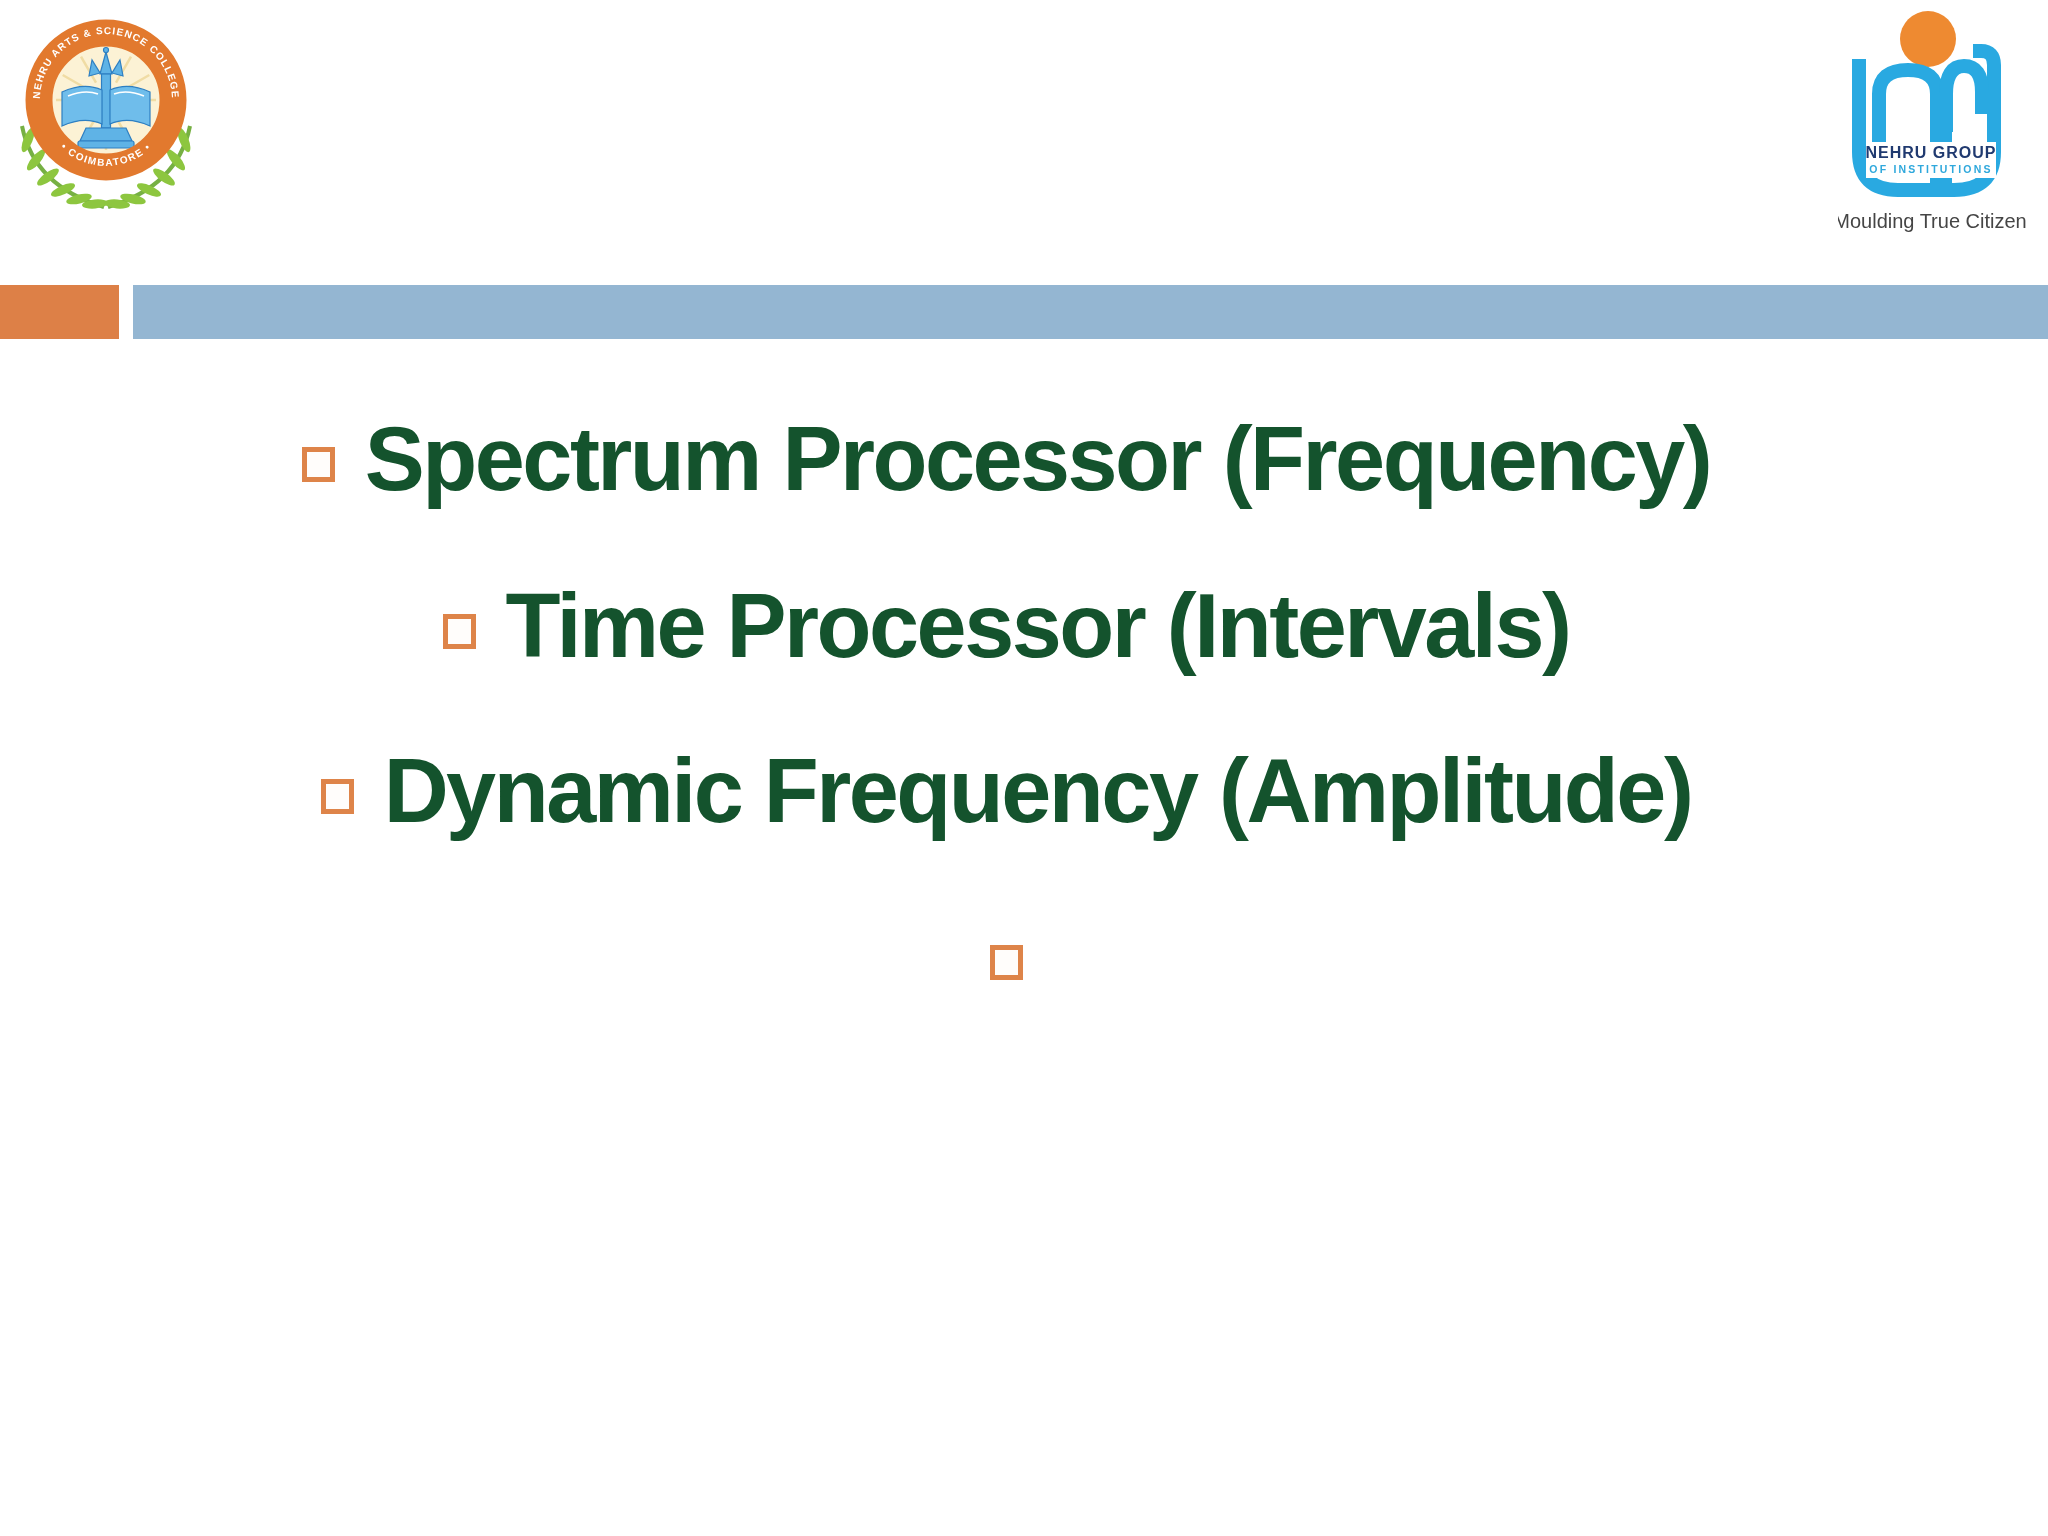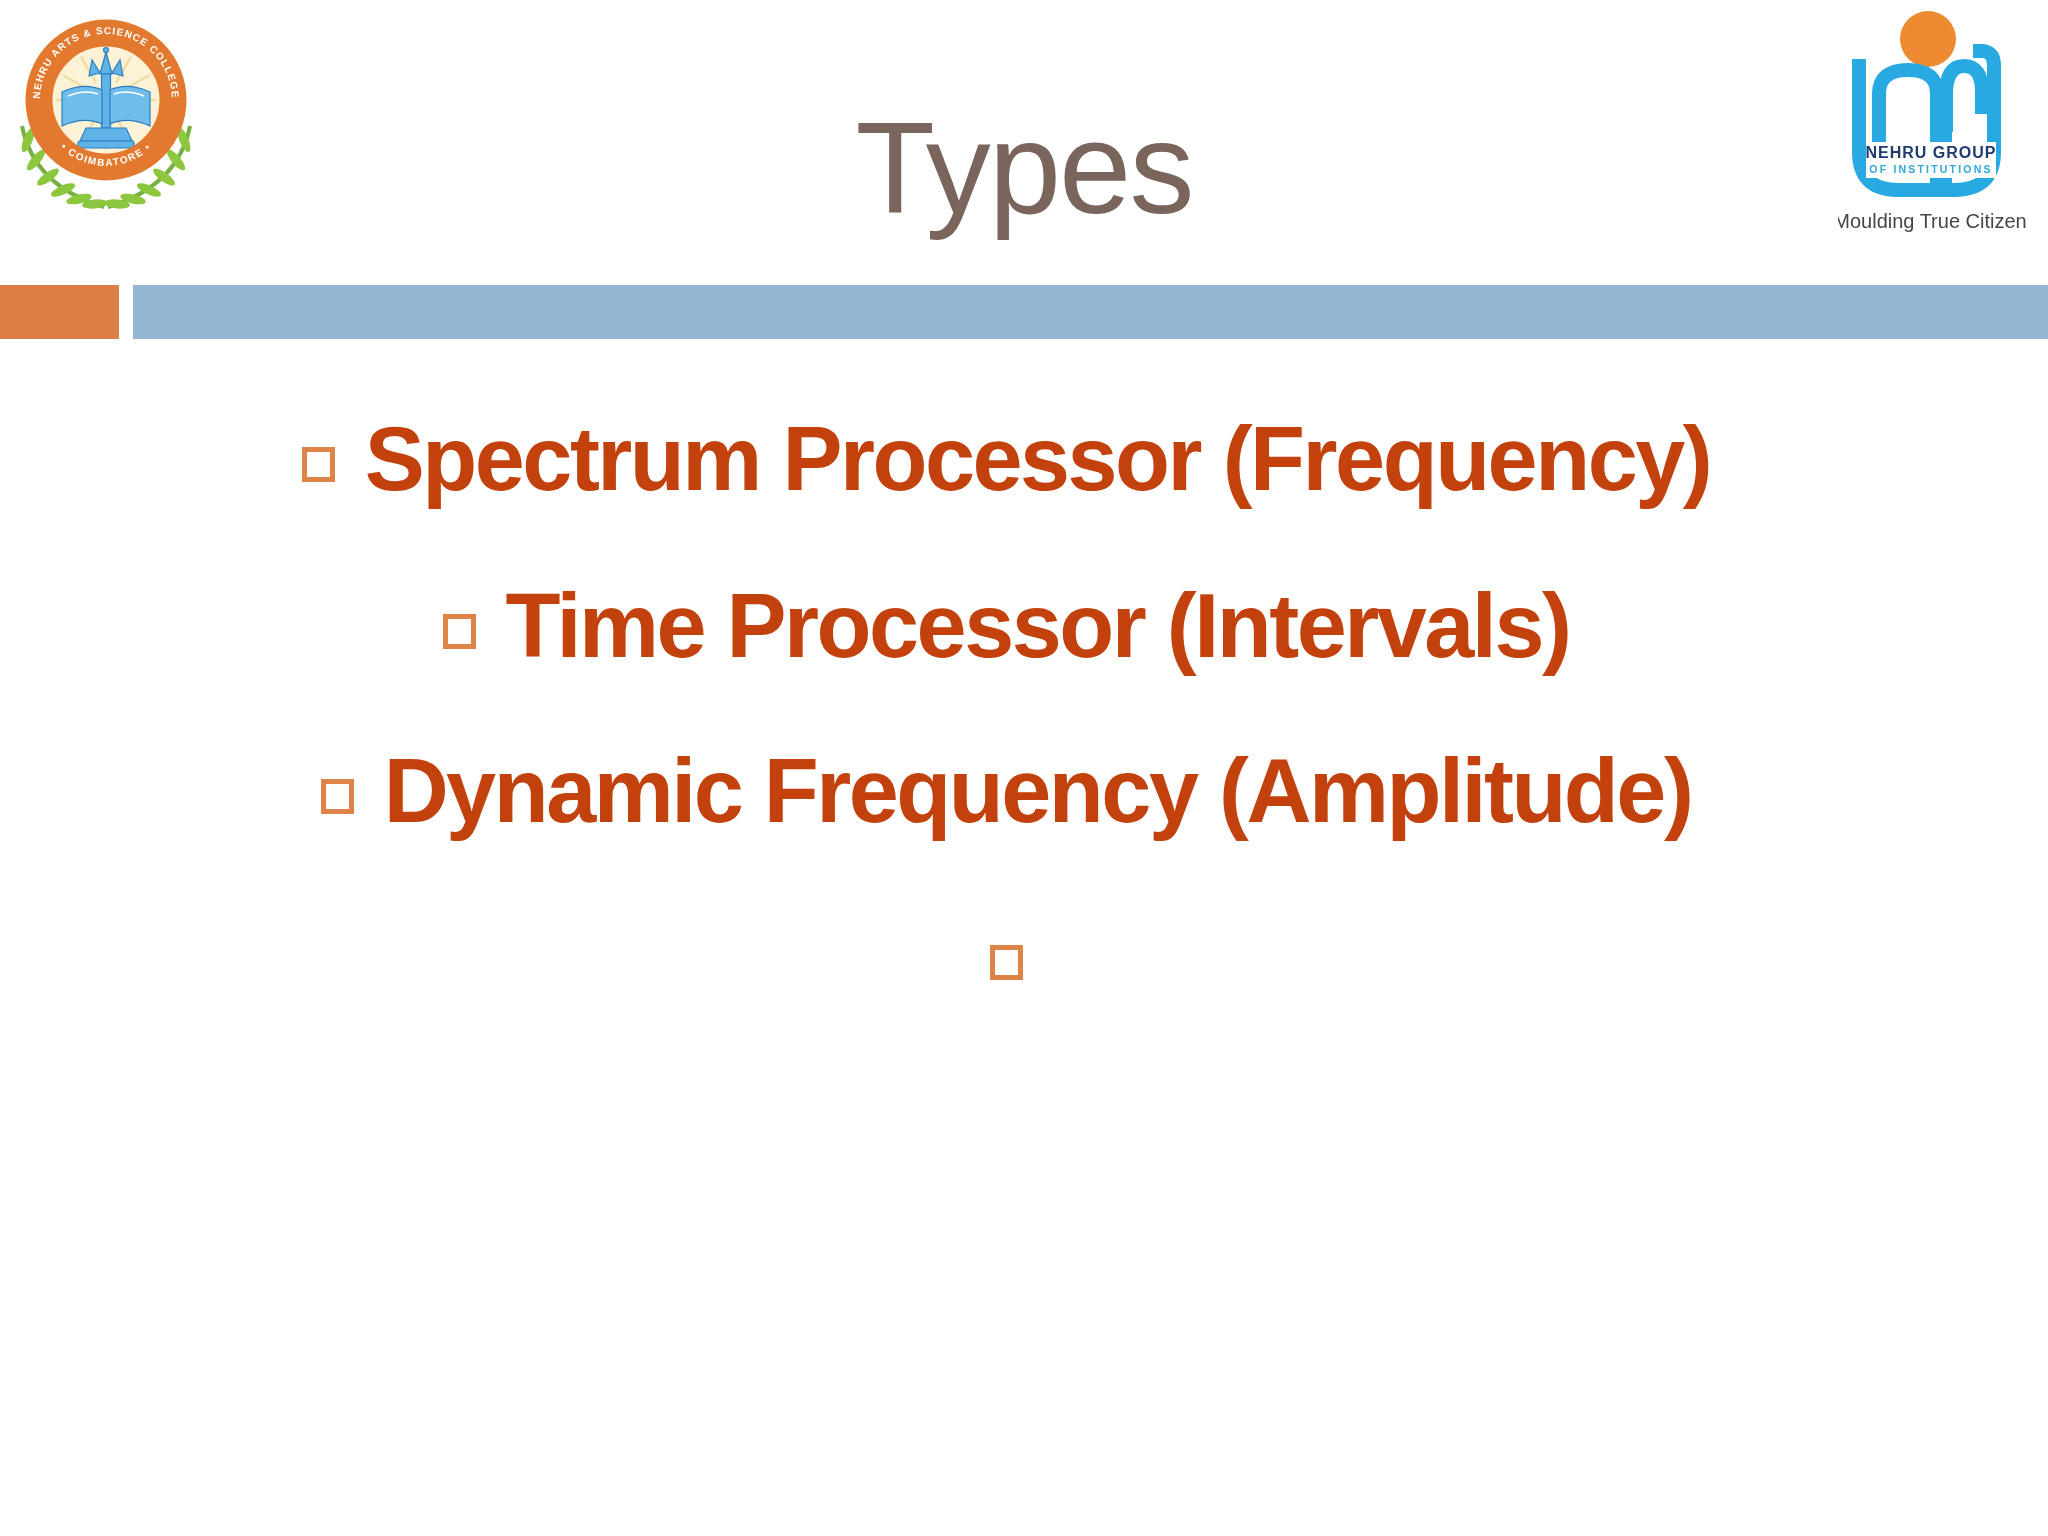--- a/index.html
+++ b/index.html
@@ -22,21 +22,21 @@
     position:absolute;left:0;width:100%;height:100px;
     display:flex;justify-content:center;align-items:center;gap:30px;
   }
   .row1{top:409px;} .row2{top:576px;} .row3{top:741px;} .row4{top:907px;}
   .sq{
     flex:0 0 auto;width:33px;height:35px;box-sizing:border-box;
     border:5px solid #DE8449;background:#fffdfb;transform:translateY(5px);
   }
   .btxt{
     font-size:90px;line-height:100px;font-weight:700;letter-spacing:-2.5px;
-    color:#c2410c;white-space:nowrap;
+    color:#14532d;white-space:nowrap;
   }
   .logo-left{position:absolute;left:6px;top:0px;}
   .logo-right{position:absolute;left:1838px;top:2px;}
   svg text{font-family:"Liberation Sans",sans-serif;}
 </style>
 </head>
 <body>
 
 <div class="slide">
 
@@ -97,21 +97,20 @@
 
     <circle cx="100" cy="100" r="67" fill="none" stroke="#E2792E" stroke-width="27"></circle>
     <text font-size="10" font-weight="700" fill="#ffffff" letter-spacing="1.1">
       <textPath href="#arcTop" startOffset="50%" text-anchor="middle">NEHRU ARTS &amp; SCIENCE COLLEGE</textPath>
     </text>
     <text font-size="10" font-weight="700" fill="#ffffff" letter-spacing="1.5">
       <textPath href="#arcBot" startOffset="50%" text-anchor="middle">• COIMBATORE •</textPath>
     </text>
   </svg>
 
-  <div class="title">Types</div>
 
   <svg class="logo-right" width="200" height="235" viewBox="0 0 200 235" aria-hidden="true">
     <circle cx="90" cy="37" r="28" fill="#EE8A31"></circle>
     <g fill="none" stroke="#29A9E1">
       <path stroke-width="22" d="M 103,128 V 182"></path>
       <path stroke-width="14" d="M 21,57 V 150 Q 21,188 60,188 H 116 Q 156,188 156,150 V 63 Q 156,49 143,49 H 135"></path>
       <path stroke-width="14" d="M 41,150 V 92 Q 41,68 70,68 Q 99,68 99,92 V 130"></path>
       <path stroke-width="14" d="M 108,130 V 92 Q 108,64 126,64 Q 144,64 144,90 V 112"></path>
     </g>
     <rect x="28" y="140" width="130" height="36" fill="#ffffff"></rect>

